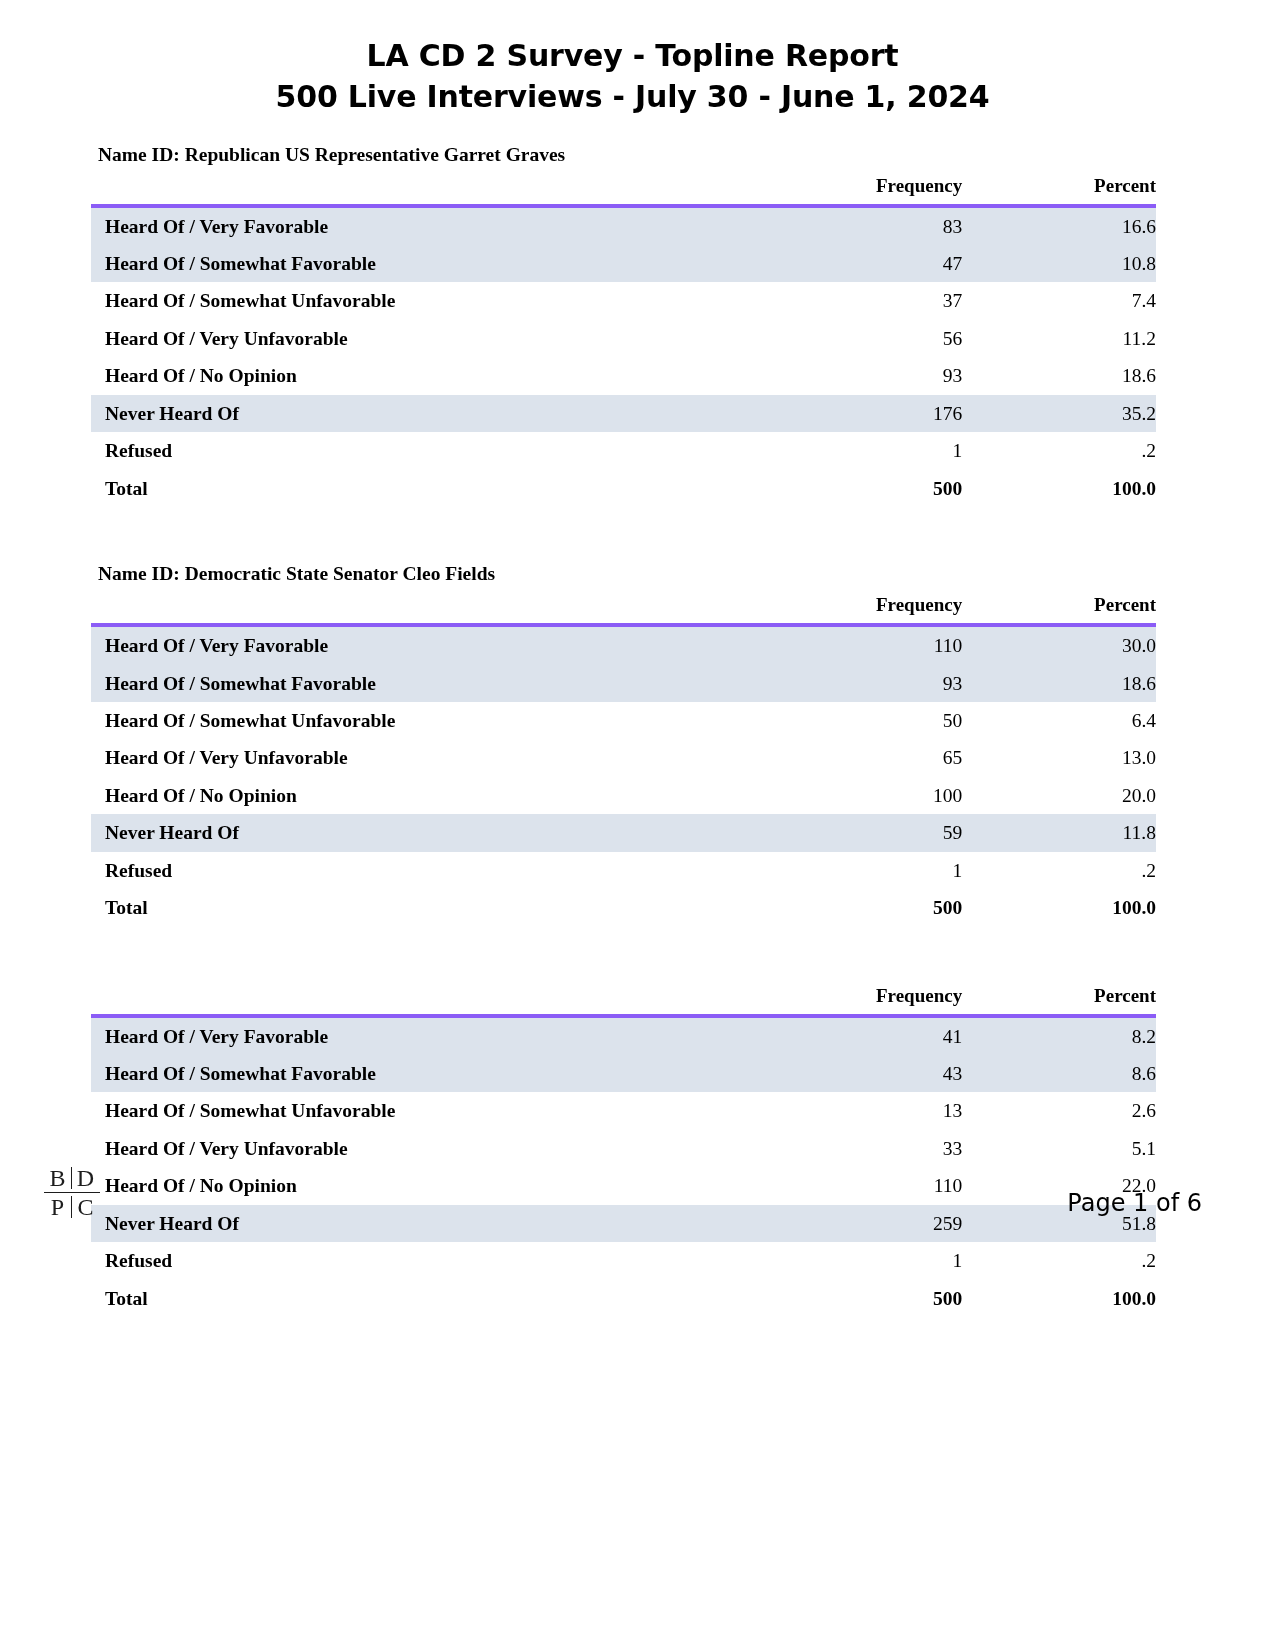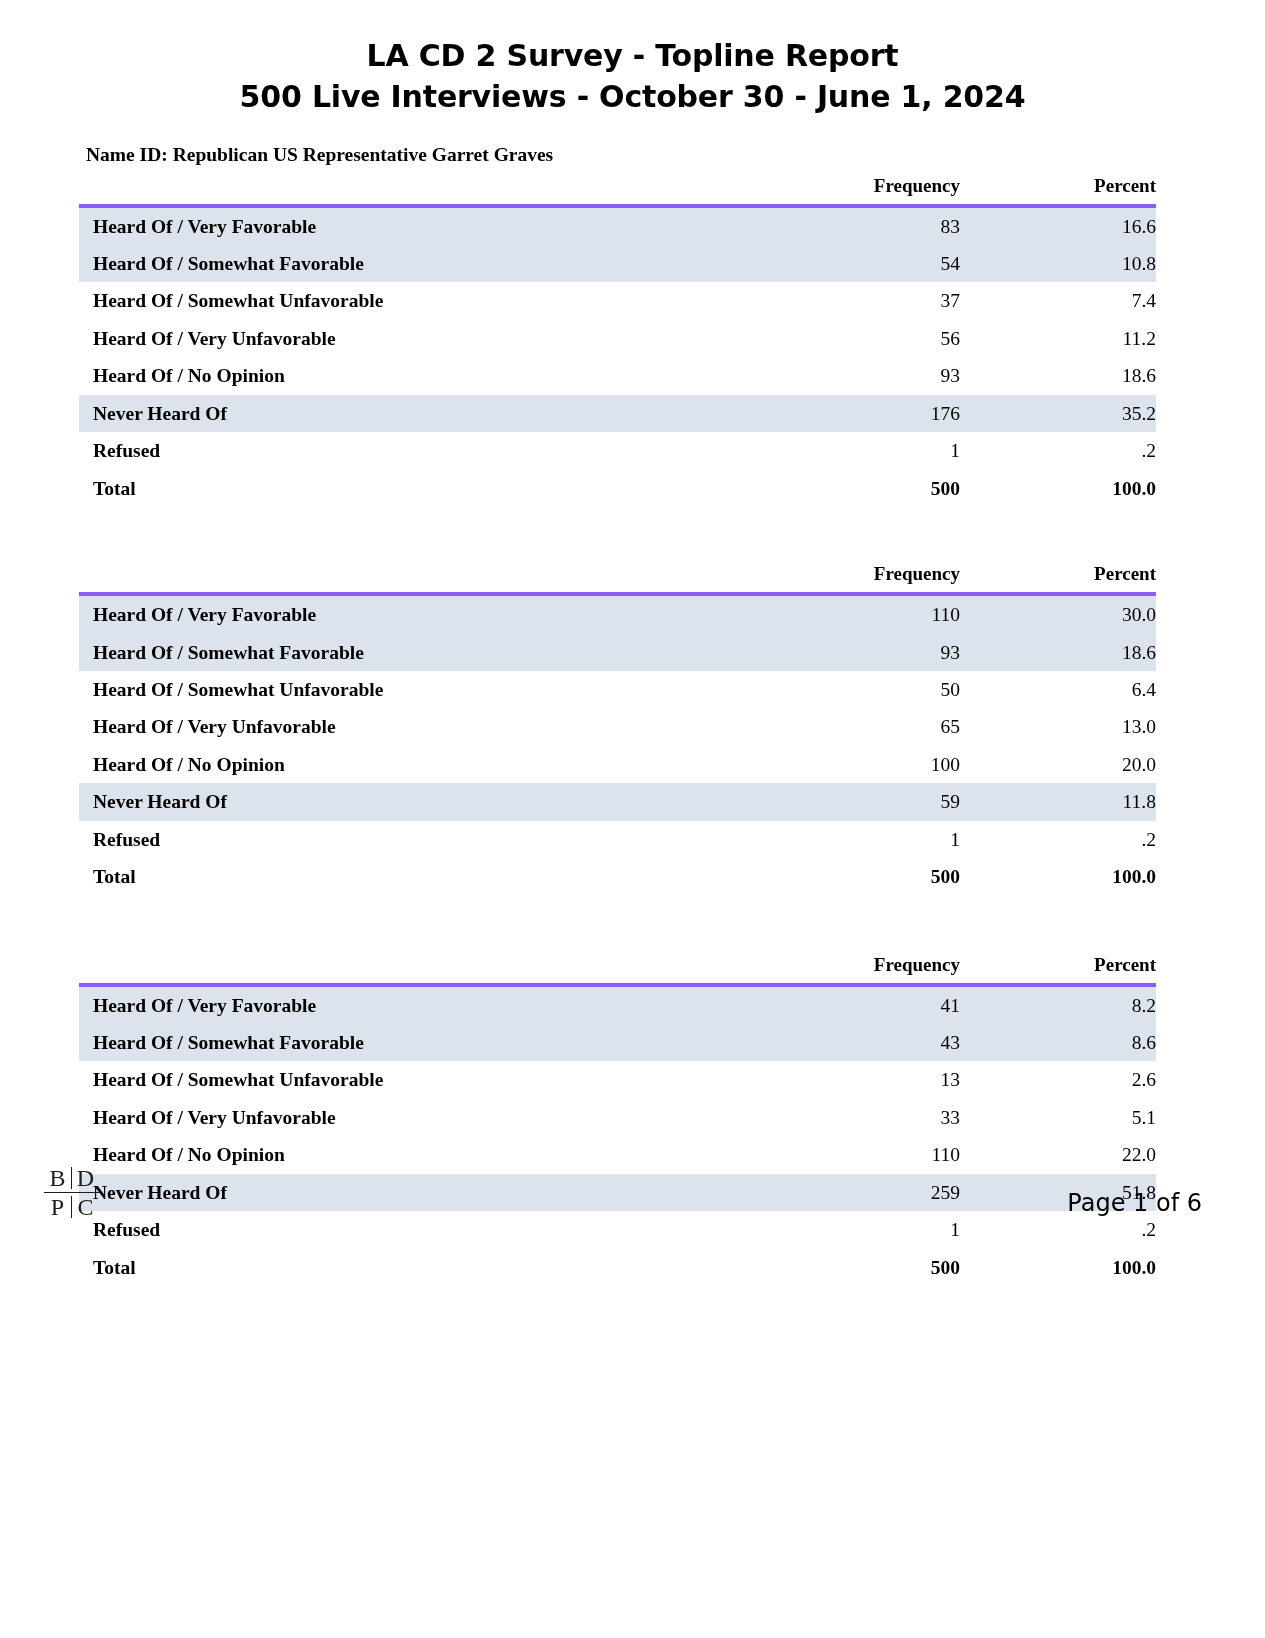--- a/index.html
+++ b/index.html
@@ -33,21 +33,21 @@
     font-family: "DejaVu Sans", "Liberation Sans", sans-serif;
     font-size: 30px;
     font-weight: bold;
     letter-spacing: -0.2px;
     line-height: 1.36;
     color: #000;
   }
 
   
   .section {
-    margin: 0 0 0 0;
+    margin: 0 0 0 12px;
     padding-left: 29px;
   }
   .section-title {
     font-family: "Liberation Serif", "DejaVu Serif", serif;
     font-size: 19.5px;
     font-weight: bold;
     color: #000;
     padding-left: 57px;
     margin-bottom: 9px;
   }
@@ -153,21 +153,21 @@
     color: #000;
   }
 </style>
 </head>
 <body>
 
 <div class="page">
 
   <div class="title-block">
     <div class="doc-title">LA CD 2 Survey - Topline Report</div>
-    <div class="doc-title">500 Live Interviews - October 30 - June 1, 2024</div>
+    <div class="doc-title">500 Live Interviews - July 30 - June 1, 2024</div>
   </div>
 
   <div class="head-gap"></div>
 
   <div class="section">
     <div class="section-title">Name ID: Republican US Representative Garret Graves</div>
     <div class="tbl-wrap">
       <table class="freq">
         <colgroup>
             <col class="c-label">
@@ -182,21 +182,21 @@
           </tr>
         </thead>
         <tbody>
           <tr class="shaded">
             <td class="lbl">Heard Of / Very Favorable</td>
             <td>83</td>
             <td>16.6</td>
           </tr>
           <tr class="shaded">
             <td class="lbl">Heard Of / Somewhat Favorable</td>
-            <td>54</td>
+            <td>47</td>
             <td>10.8</td>
           </tr>
           <tr>
             <td class="lbl">Heard Of / Somewhat Unfavorable</td>
             <td>37</td>
             <td>7.4</td>
           </tr>
           <tr>
             <td class="lbl">Heard Of / Very Unfavorable</td>
             <td>56</td>
@@ -223,20 +223,21 @@
             <td>100.0</td>
           </tr>
         </tbody>
       </table>
     </div>
   </div>
 
   <div class="sec-gap-1"></div>
 
   <div class="section">
+    <div class="section-title">Name ID: Democratic State Senator Cleo Fields</div>
     <div class="tbl-wrap">
       <table class="freq">
         <colgroup>
             <col class="c-label">
             <col class="c-freq">
             <col class="c-pct">
           </colgroup>
         <thead>
           <tr class="hdr">
             <th class="lbl"></th>

